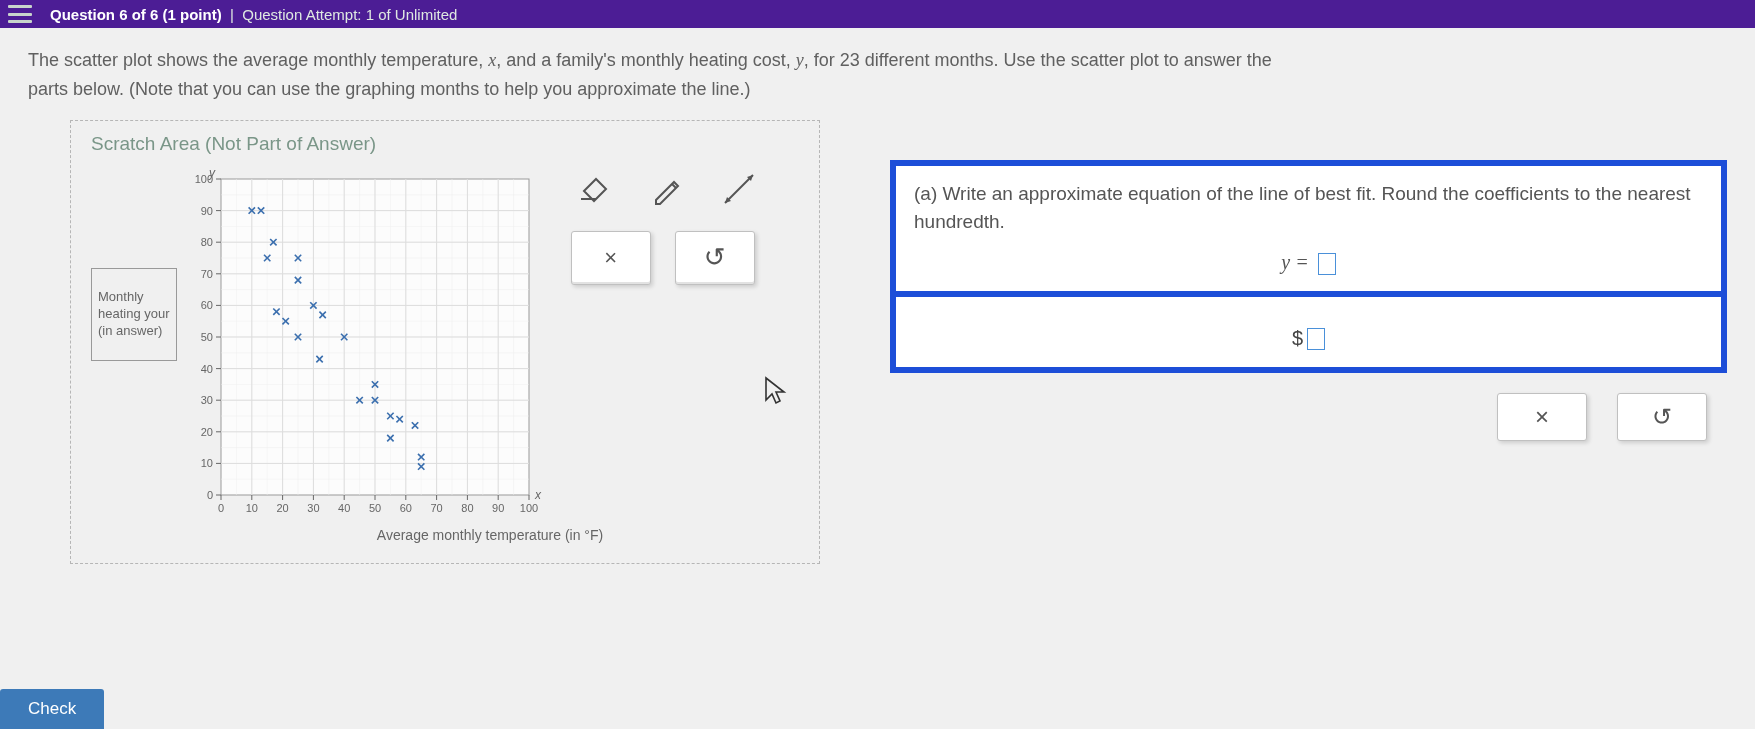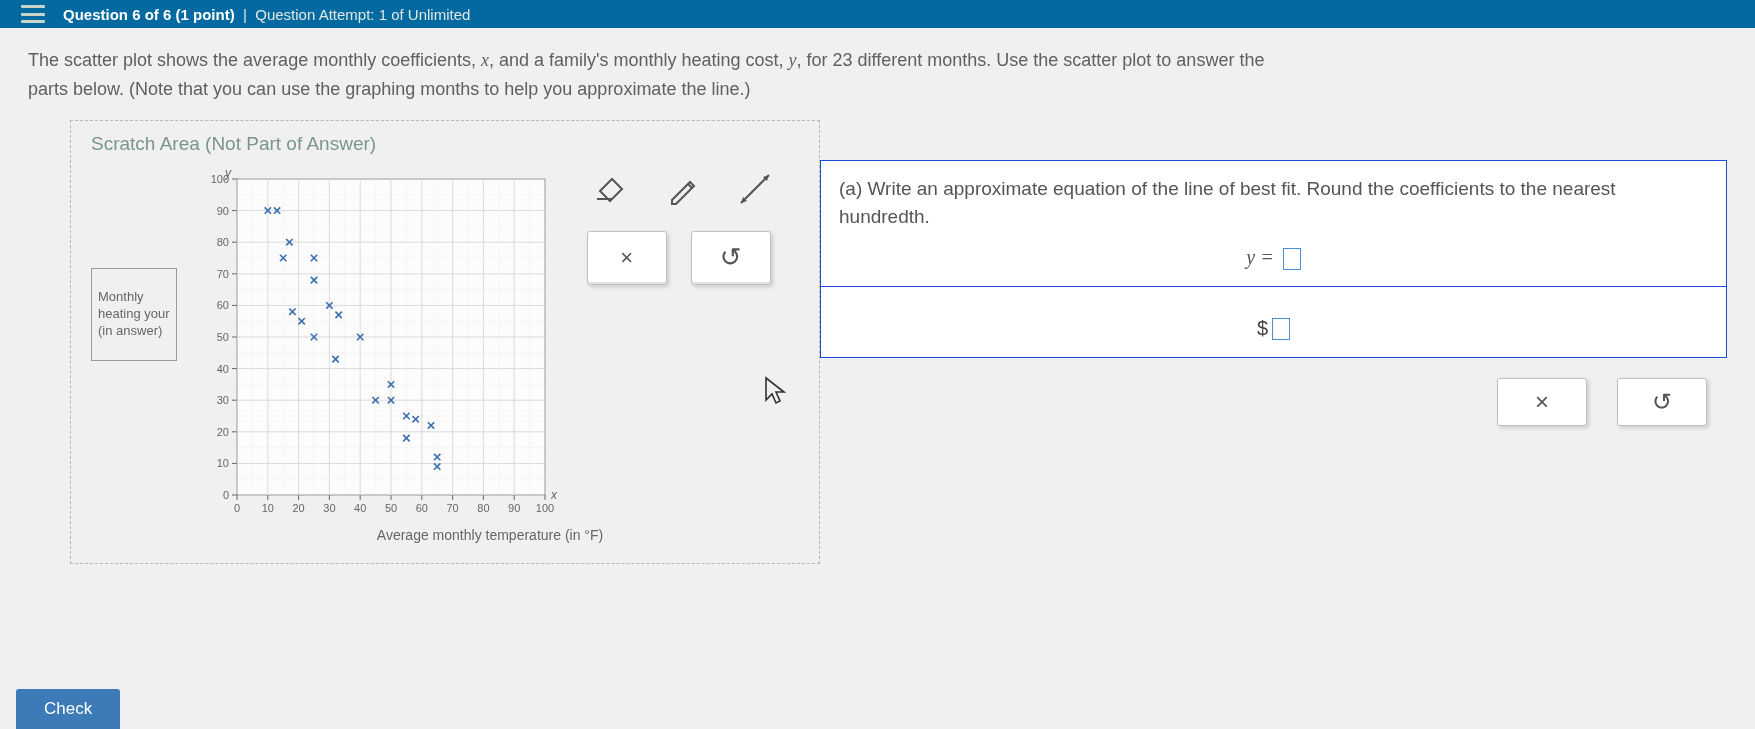--- a/index.html
+++ b/index.html
@@ -4,45 +4,46 @@
 <style>
   * { box-sizing: border-box; margin: 0; padding: 0; }
   body {
     font-family: Arial, sans-serif;
     background: #f0f0f0;
     width: 1755px;
     height: 729px;
     overflow: hidden;
   }
   .topbar {
-    background: #0369a1;
+    background: #4c1d95;
     color: #dfe8e2;
     height: 28px;
     display: flex;
     align-items: center;
-    padding-left: 21px;
+    padding-left: 8px;
     font-size: 15px;
   }
   .topbar .menu-icon {
     width: 24px; height: 18px;
     display: flex; flex-direction: column; justify-content: space-between;
     margin-right: 18px;
   }
   .topbar .menu-icon span { height: 3px; background: #c8d4cc; border-radius: 1px; }
   .topbar b { color: #fff; font-weight: bold; }
   .question-text {
     padding: 18px 28px 10px 28px;
     font-size: 18px;
     color: #606060;
     line-height: 1.6;
   }
   .question-text .var { font-style: italic; font-family: 'Times New Roman', serif; }
   .main-area {
     margin: 6px 28px 0 70px;
     display: flex;
+    gap: 70px;
   }
   .scratch-panel {
     border: 1px dashed #b6b6b6;
     padding: 12px 20px 20px 20px;
     width: 750px;
     position: relative;
   }
   .scratch-title {
     color: #7a9688;
     font-size: 19px;
@@ -54,21 +55,21 @@
     gap: 18px;
   }
   .chart-holder { display:flex; }
   .yaxis-label-box {
     border: 1px solid #999;
     padding: 20px 6px;
     font-size: 13px;
     color: #666;
     align-self: center;
     line-height: 1.3;
-    margin-right: 22px;
+    margin-right: 6px;
     margin-top: -60px;
   }
   .chart-svg { display:block; }
   .xaxis-label {
     text-align: center;
     font-size: 14px;
     color: #666;
     margin-top: 2px;
     margin-left: 90px;
   }
@@ -93,21 +94,21 @@
   .tool-box.undo { font-size: 26px; }
   .cursor-icon {
     position:absolute; right: 30px; bottom: 150px;
     font-size: 26px; color:#333;
   }
   .right-col {
     flex: 1;
     padding-top: 40px;
   }
   .qbox {
-    border: 1px solid #1d4ed8;
+    border: 6px solid #1d4ed8;
     background: #fff;
     padding: 14px 18px;
     font-size: 19px;
     color: #555;
     line-height: 1.5;
     margin-bottom: 0;
   }
   .qbox + .qbox { border-top: none; }
   .answer-line {
     text-align: center;
@@ -132,21 +133,21 @@
   .action-btn {
     width: 90px; height: 48px;
     background:#fff; border:1px solid #c0c0c0;
     box-shadow: 2px 2px 4px rgba(0,0,0,.15);
     border-radius:3px;
     display:flex; align-items:center; justify-content:center;
     font-size:24px; color:#555;
   }
   .check-btn {
     position: absolute;
-    left: 16px; bottom: 0;
+    left: 0; bottom: 0;
     background: #3d7ab8;
     color: #fff;
     padding: 10px 28px;
     font-size: 17px;
     border-radius: 3px 3px 0 0;
   }
 </style>
 </head>
 <body>
 
@@ -155,21 +156,21 @@
       <span></span>
       <span></span>
       <span></span>
     </div>
   <span><b>Question 6 of 6 (1 point)</b>
   &nbsp;|&nbsp;
   <span>Question Attempt: 1 of Unlimited</span></span>
 </div>
 
 <div class="question-text">
-  <span>The scatter plot shows the average monthly coefficients, </span><span class="var">x</span><span>, and a family's monthly heating cost, </span><span class="var">y</span><span>, for 23 different months. Use the scatter plot to answer the</span><br>
+  <span>The scatter plot shows the average monthly temperature, </span><span class="var">x</span><span>, and a family's monthly heating cost, </span><span class="var">y</span><span>, for 23 different months. Use the scatter plot to answer the</span><br>
   <span>parts below. (Note that you can use the graphing months to help you approximate the line.)</span>
 </div>
 
 <div class="main-area">
   <div class="scratch-panel">
     <div class="scratch-title">Scratch Area (Not Part of Answer)</div>
 
     <div class="chart-row">
       <div class="chart-holder">
         <div class="yaxis-label-box">

